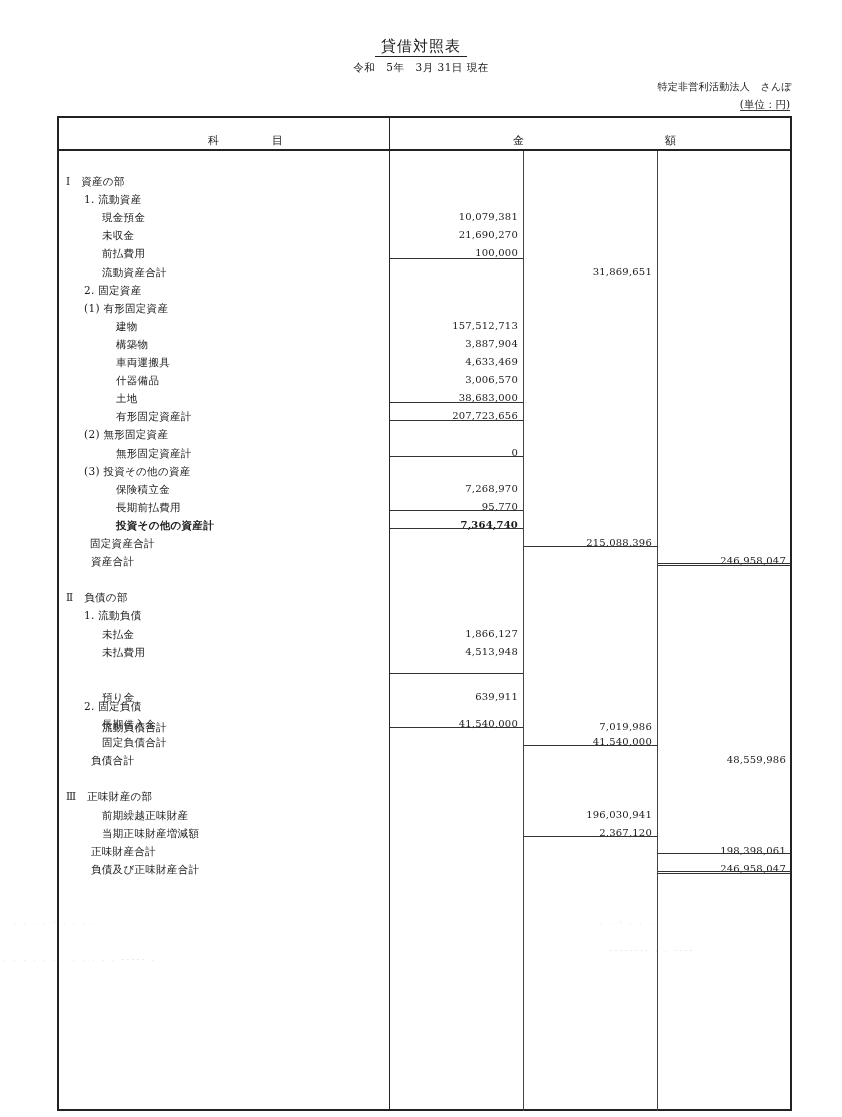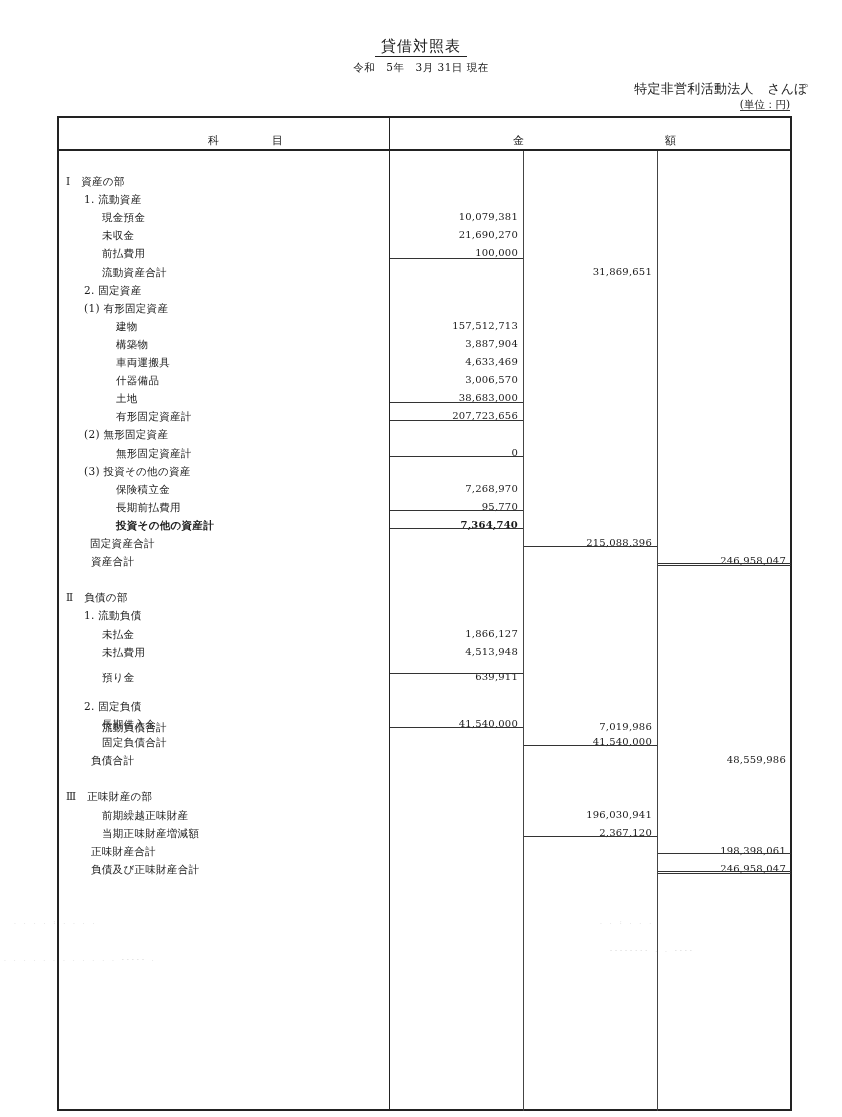--- a/index.html
+++ b/index.html
@@ -11,21 +11,21 @@
   .title {
     position: absolute; left: 0; width: 842px; top: 37px; text-align: center;
     font-size: 15px; letter-spacing: 1px;
   }
   .title span { border-bottom: 1.5px solid #222; padding: 0 6px 1px 6px; }
   .date {
     position: absolute; left: 0; width: 842px; top: 61px; text-align: center;
     font-size: 10.5px; letter-spacing: 0.5px;
   }
   .org {
-    position: absolute; right: 34px; top: 80px; font-size: 13px; letter-spacing: 0.3px;
+    position: absolute; right: 50px; top: 80px; font-size: 10px; letter-spacing: 0.3px;
   }
   .unit {
     position: absolute; right: 52px; top: 98px; font-size: 10.5px; margin-left: 36px;
   }
   .unit span { border-bottom: 1px solid #333; }
 
   
   .frame {
     position: absolute; left: 57px; top: 116px; width: 735px; height: 995px;
     border: 2px solid #222; box-sizing: border-box;
@@ -243,21 +243,21 @@
       <span class="num c1">1,866,127</span>
       <span class="num c2"></span>
       <span class="num c3"></span>
     </div>
     <div class="row" style="top: 642.6px;">
       <span class="label ind2">未払費用</span>
       <span class="num c1">4,513,948</span>
       <span class="num c2"></span>
       <span class="num c3"></span>
     </div>
-    <div class="row" style="top: 668px;">
+    <div class="row" style="top: 688px;">
       <span class="label ind2">預り金</span>
       <span class="num c1">639,911</span>
       <span class="num c2"></span>
       <span class="num c3"></span>
     </div>
     <div class="row" style="top: 718px;">
       <span class="label ind2">流動負債合計</span>
       <span class="num c1"></span>
       <span class="num c2">7,019,986</span>
       <span class="num c3"></span>

